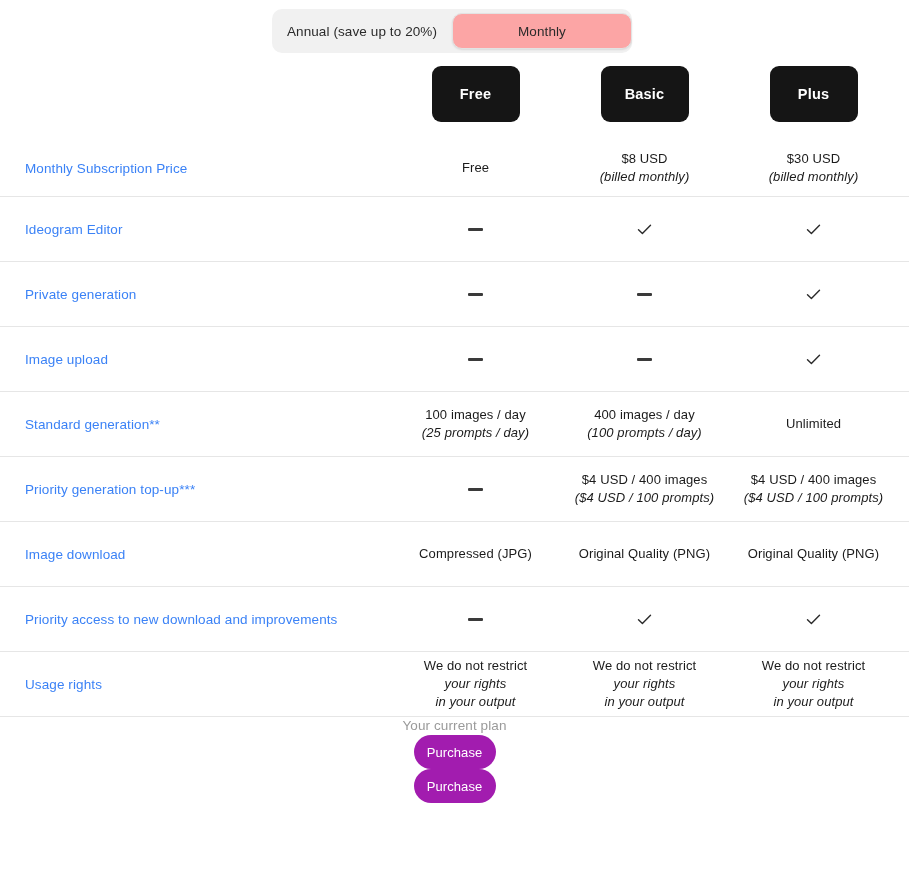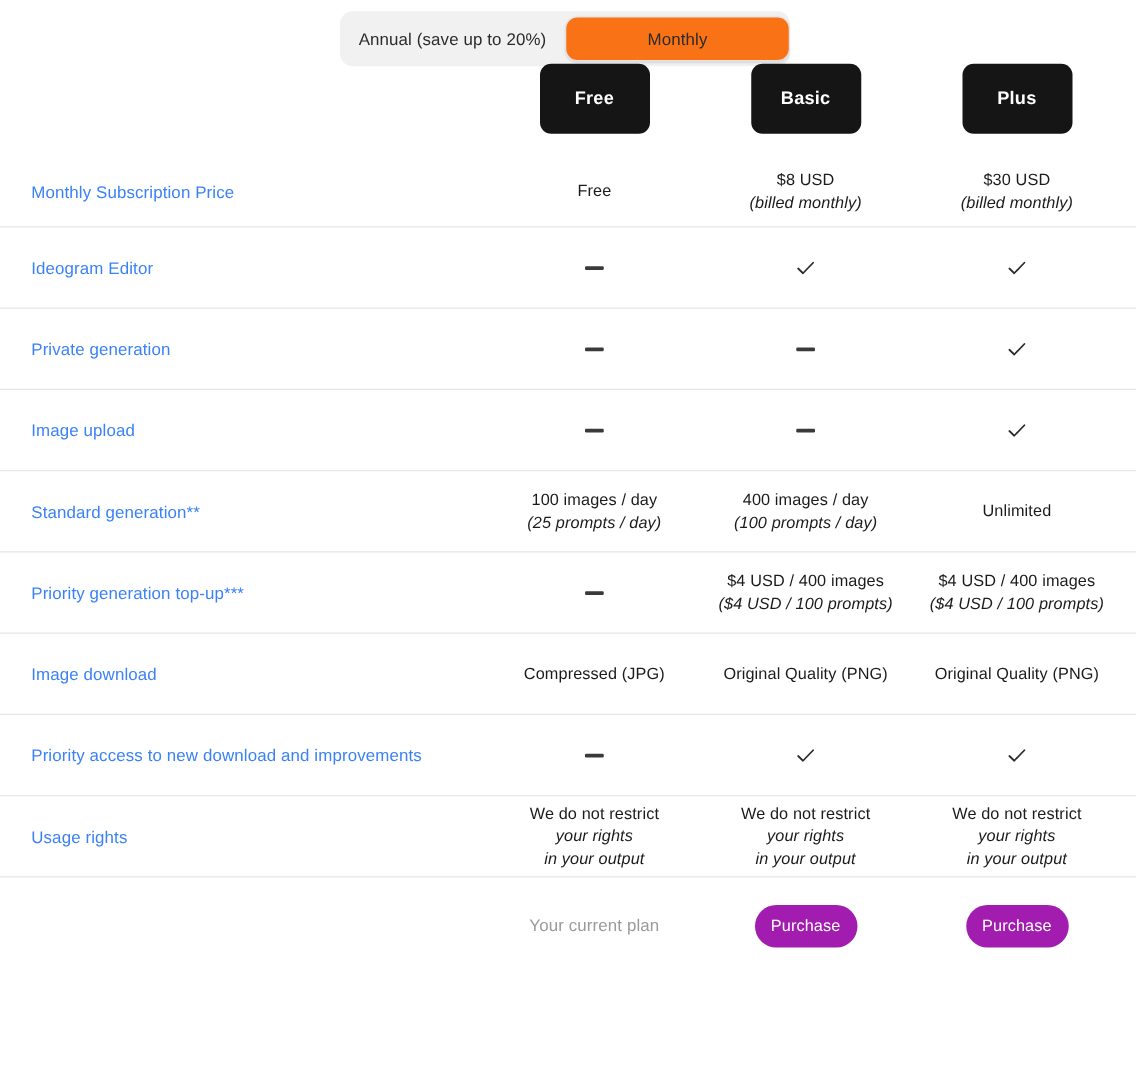--- a/index.html
+++ b/index.html
@@ -32,30 +32,30 @@
     font-size: 13.5px;
     letter-spacing: .1px;
     color: #2b2b2b;
     cursor: pointer;
     border-radius: 10px;
     white-space: nowrap;
   }
   .toggle-opt.annual { width: 180px; }
   .toggle-opt.monthly {
     width: 180px;
-    background: #f97316;
+    background: #fca5a5;
     border: 1px solid #e3e3e3;
     box-shadow: 0 1px 2px rgba(0,0,0,.10);
   }
 
   
   .table {
     position: absolute;
     left: 0;
-    top: 40px;
+    top: 55px;
     width: 909px;
   }
   .row {
     display: flex;
     align-items: center;
     width: 909px;
     padding: 0 11px;
   }
   .row.divided { border-top: 1px solid #e6e6e6; }
 
@@ -115,21 +115,21 @@
   }
   .glyph-check {
     display: inline-block;
     width: 17px;
     height: 17px;
     vertical-align: middle;
   }
   .glyph-check svg { display: block; width: 17px; height: 17px; }
 
   
-  .row-foot { height: 78px; }
+  .row-foot { height: 78px; flex-direction: column; }
   .current-plan {
     font-size: 13.5px;
     color: #9a9a9a;
     letter-spacing: .1px;
   }
   .purchase-btn {
     display: inline-flex;
     align-items: center;
     justify-content: center;
     width: 82px;

